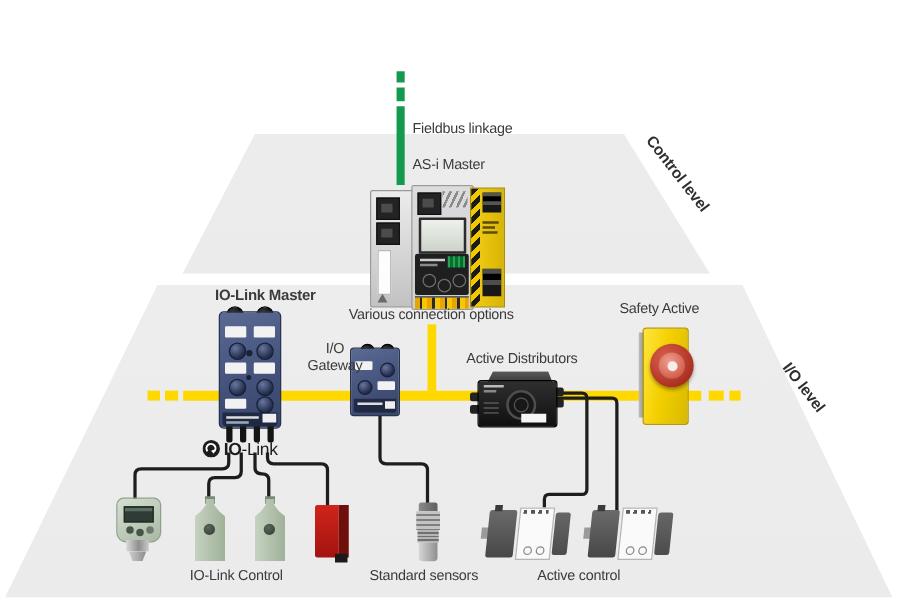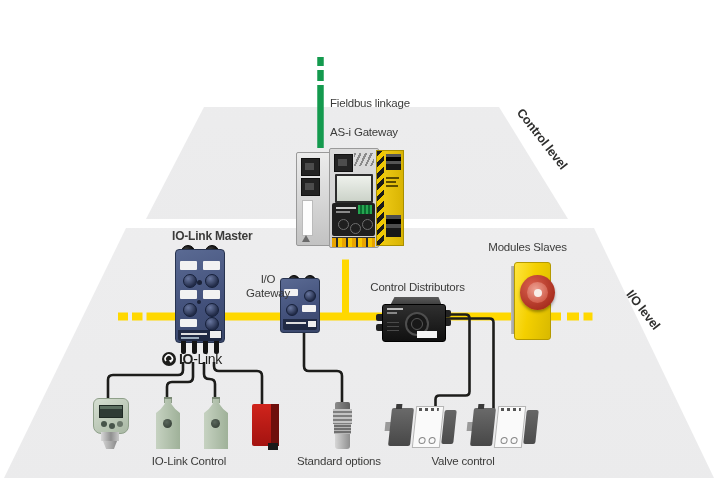--- a/index.html
+++ b/index.html
@@ -224,31 +224,32 @@
     <div class="abs" style="left:4px;top:0;width:6px;height:5px;background:#3a3a3a;"></div>
     <div class="abs" style="left:24px;top:2px;width:26px;height:40px;background:#fafafa;border:1px solid #b5b5b5;">
       <div class="abs" style="left:2px;top:1px;width:20px;height:3px;background:repeating-linear-gradient(90deg,#555 0 3px,transparent 3px 6px);"></div>
       <div class="abs" style="left:5px;top:30px;width:5px;height:5px;border:1px solid #8a8a8a;border-radius:50%;"></div>
       <div class="abs" style="left:15px;top:30px;width:5px;height:5px;border:1px solid #8a8a8a;border-radius:50%;"></div>
     </div>
     <div class="abs" style="left:53px;top:6px;width:12px;height:34px;background:linear-gradient(180deg,#666,#4c4c4c);border-radius:2px;"></div>
   </div>
 
   <div class="lbl" style="left:330px;top:97px;">Fieldbus linkage</div>
-  <div class="lbl" style="left:330px;top:126px;">AS-i Gateway</div>
+  <div class="lbl" style="left:330px;top:126px;">AS-i Master</div>
   <div class="lbl rot" style="left:496px;top:132px;width:92px;">Control level</div>
   <div class="lbl rot" style="left:600px;top:303px;width:86px;">I/O level</div>
   <div class="lbl bold" style="left:172px;top:229px;">IO-Link Master</div>
+  <div class="lbl center" style="left:259px;top:246px;width:172px;">Various connection options</div>
   <div class="lbl center" style="left:240px;top:273px;width:56px;">I/O</div>
   <div class="lbl center" style="left:240px;top:287px;width:56px;">Gateway</div>
-  <div class="lbl center" style="left:360px;top:281px;width:115px;">Control Distributors</div>
-  <div class="lbl center" style="left:480px;top:241px;width:95px;">Modules Slaves</div>
+  <div class="lbl center" style="left:360px;top:281px;width:115px;">Active Distributors</div>
+  <div class="lbl center" style="left:480px;top:241px;width:95px;">Safety Active</div>
   <div class="lbl center" style="left:139px;top:455px;width:100px;">IO-Link Control</div>
-  <div class="lbl center" style="left:289px;top:455px;width:100px;">Standard options</div>
-  <div class="lbl center" style="left:413px;top:455px;width:100px;">Valve control</div>
+  <div class="lbl center" style="left:289px;top:455px;width:100px;">Standard sensors</div>
+  <div class="lbl center" style="left:413px;top:455px;width:100px;">Active control</div>
 
   <div class="abs" style="left:162px;top:349px;width:76px;height:19px;display:flex;align-items:center;">
     <svg width="14" height="14" viewBox="0 0 14 14" style="margin-right:3px;">
       <circle cx="7" cy="7" r="7" fill="#1d1d1b"></circle>
       <path d="M4 9 A3.6 3.6 0 1 1 9.4 9.2" stroke="#fff" stroke-width="1.6" fill="none"></path>
       <path d="M10.6 7.2 L9 11 L6.8 8.6 Z" fill="#fff"></path>
     </svg>
     <span style="font-size:14px;font-weight:bold;color:#1d1d1b;letter-spacing:-0.3px;">IO</span>
     <span style="font-size:14px;color:#1d1d1b;letter-spacing:-0.3px;">-Link</span>
   </div>

